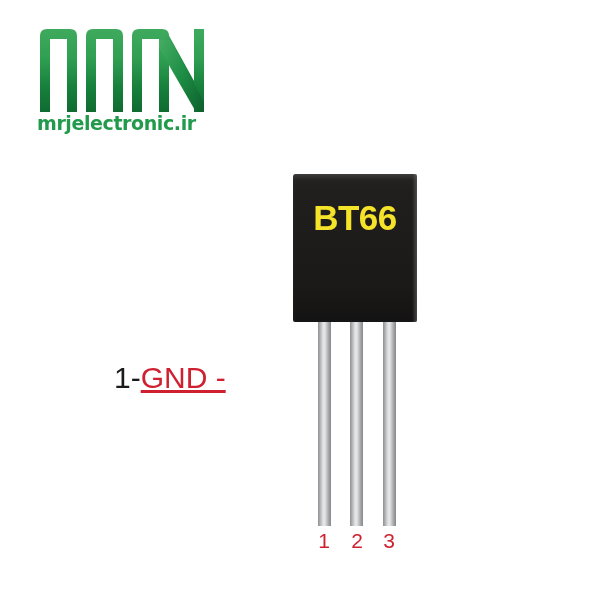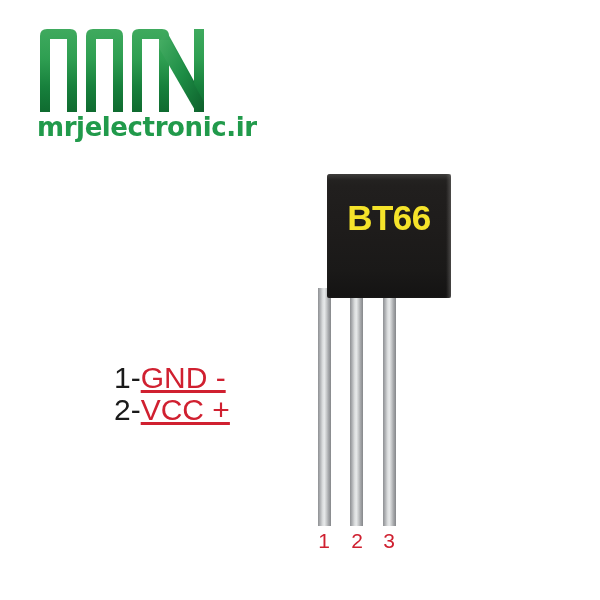--- a/index.html
+++ b/index.html
@@ -31,21 +31,21 @@
     left: 0;
     top: 0;
     width: 175px;
     height: 86px;
   }
   #logo-wordmark {
     position: absolute;
     left: 1px;
     top: 86px;
     width: 175px;
-    font-size: 26px;
+    font-size: 19px;
     font-weight: bold;
     letter-spacing: -0.4px;
     color: #219a4b;
     font-family: "DejaVu Sans", sans-serif;
     white-space: nowrap;
   }
 
   
   #transistor {
     position: absolute;
@@ -70,31 +70,30 @@
   }
   #lead-1 { left: 28px; }
   #lead-2 { left: 60px; }
   #lead-3 { left: 93px; }
 
   #body-case {
     position: absolute;
     left: 3px;
     top: 4px;
     width: 124px;
-    height: 124px;
+    height: 148px;
     background: linear-gradient(to bottom,
         #262523 0%,
         #211f1e 10%,
         #1e1c1b 45%,
         #1a1918 78%,
         #141313 100%);
     border-radius: 3px 3px 2px 2px;
     box-shadow: inset -3px 0 5px -2px rgba(255,255,255,0.10),
                 inset 3px 0 5px -3px rgba(255,255,255,0.05);
-    margin-left: 34px;
   }
   #body-top-bevel {
     position: absolute;
     left: 0;
     top: 0;
     width: 100%;
     height: 6px;
     background: linear-gradient(to bottom, rgba(80,78,76,0.55), rgba(30,28,27,0));
     border-radius: 3px 3px 0 0;
   }
@@ -202,18 +201,15 @@
 
     <div class="pin-number" id="pin-number-1">1</div>
     <div class="pin-number" id="pin-number-2">2</div>
     <div class="pin-number" id="pin-number-3">3</div>
   </div>
 
   <div id="pinout-legend">
     <div class="legend-row">
       <span class="legend-index">1-</span><span class="legend-label">GND -</span>
     </div>
-    <div class="legend-row">
-      <span class="legend-index">2-</span><span class="legend-label">VCC +</span>
-    </div>
   </div>
 
 </div>
 
 </body></html>

